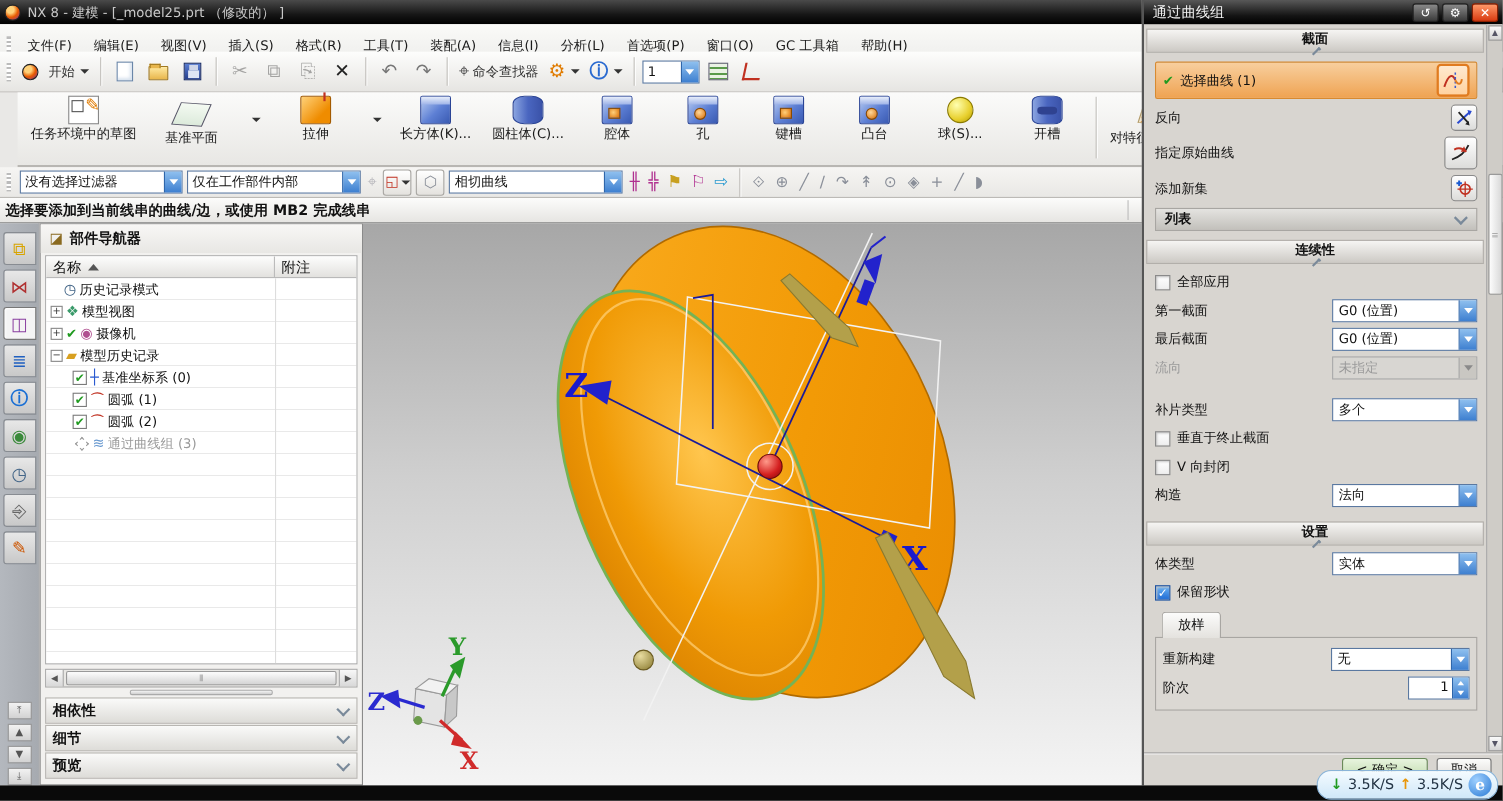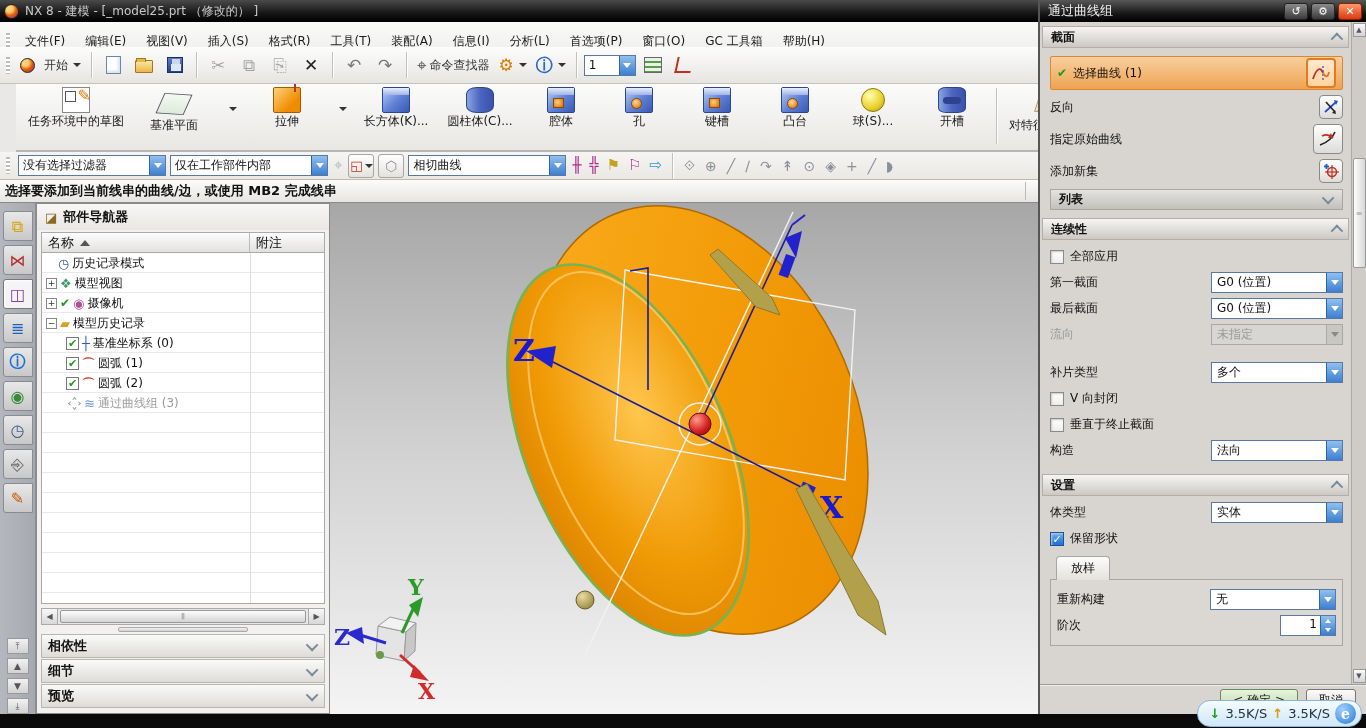--- a/index.html
+++ b/index.html
@@ -174,21 +174,21 @@
   #dlg-body { flex:1; overflow:hidden; padding:2px 2px 0 2px; }
   #dlg-vscroll { width:15px; background:#cfccc7; border-left:1px solid #aaa;
     display:flex; flex-direction:column; align-items:center; }
   .vs-btn { width:13px; height:14px; margin:1px 0; background:linear-gradient(#fafafa,#d4d4d4);
     border:1px solid #999; font-size:7px; color:#556; text-align:center; line-height:13px; }
   .vs-thumb { width:13px; height:110px; margin-top:120px; background:linear-gradient(90deg,#fdfdfd,#d8d8d8);
     border:1px solid #999; border-radius:2px; display:flex; align-items:center; justify-content:center;
     color:#999; font-size:8px; letter-spacing:0; }
   .sect-h { height:22px; background:linear-gradient(#f6f5f3,#ccc9c4); border:1px solid #b2afaa;
     display:flex; align-items:center; justify-content:space-between; padding:0 8px; font-weight:bold;
-    margin-top:2px; }
+    margin-top:2px;flex-direction:column; }
   .sect-body { padding:6px 6px 6px 8px; }
   .row { display:flex; align-items:center; margin:5px 0; position:relative; min-height:21px; }
   .row .lbl { flex:1; }
   .row .lbl.gray { color:#9a9a9a; }
   .sel-curve-row { background:linear-gradient(#f8cf9e,#efa352); border:1px solid #d88a30; border-radius:2px;
     height:34px; display:flex; align-items:center; padding:0 6px; gap:6px; margin:2px 0 4px 0; }
   .sq-btn { width:30px; height:30px; border:1px solid #8a8a8a; border-radius:4px;
     background:linear-gradient(#ffffff,#dcdcda); display:flex; align-items:center; justify-content:center; }
   .sq-btn.hl { border:2px solid #e07b20; background:linear-gradient(#ffe9cf,#ffd2a0); }
   .sq-btn.small { width:24px; height:24px; }
@@ -728,25 +728,25 @@
         <div class="sect-body">
           <div class="row" style="margin-top:0">
             <span class="lbl">补片类型</span>
             <span class="dd">
               <span class="val">多个</span>
               <span class="dd-btn"></span>
             </span>
           </div>
           <div class="row">
             <span class="cbx"></span>
+            <span>垂直于终止截面</span>
+          </div>
+          <div class="row">
+            <span class="cbx"></span>
             <span>V 向封闭</span>
-          </div>
-          <div class="row">
-            <span class="cbx"></span>
-            <span>垂直于终止截面</span>
           </div>
           <div class="row">
             <span class="lbl">构造</span>
             <span class="dd">
               <span class="val">法向</span>
               <span class="dd-btn"></span>
             </span>
           </div>
         </div>
 

